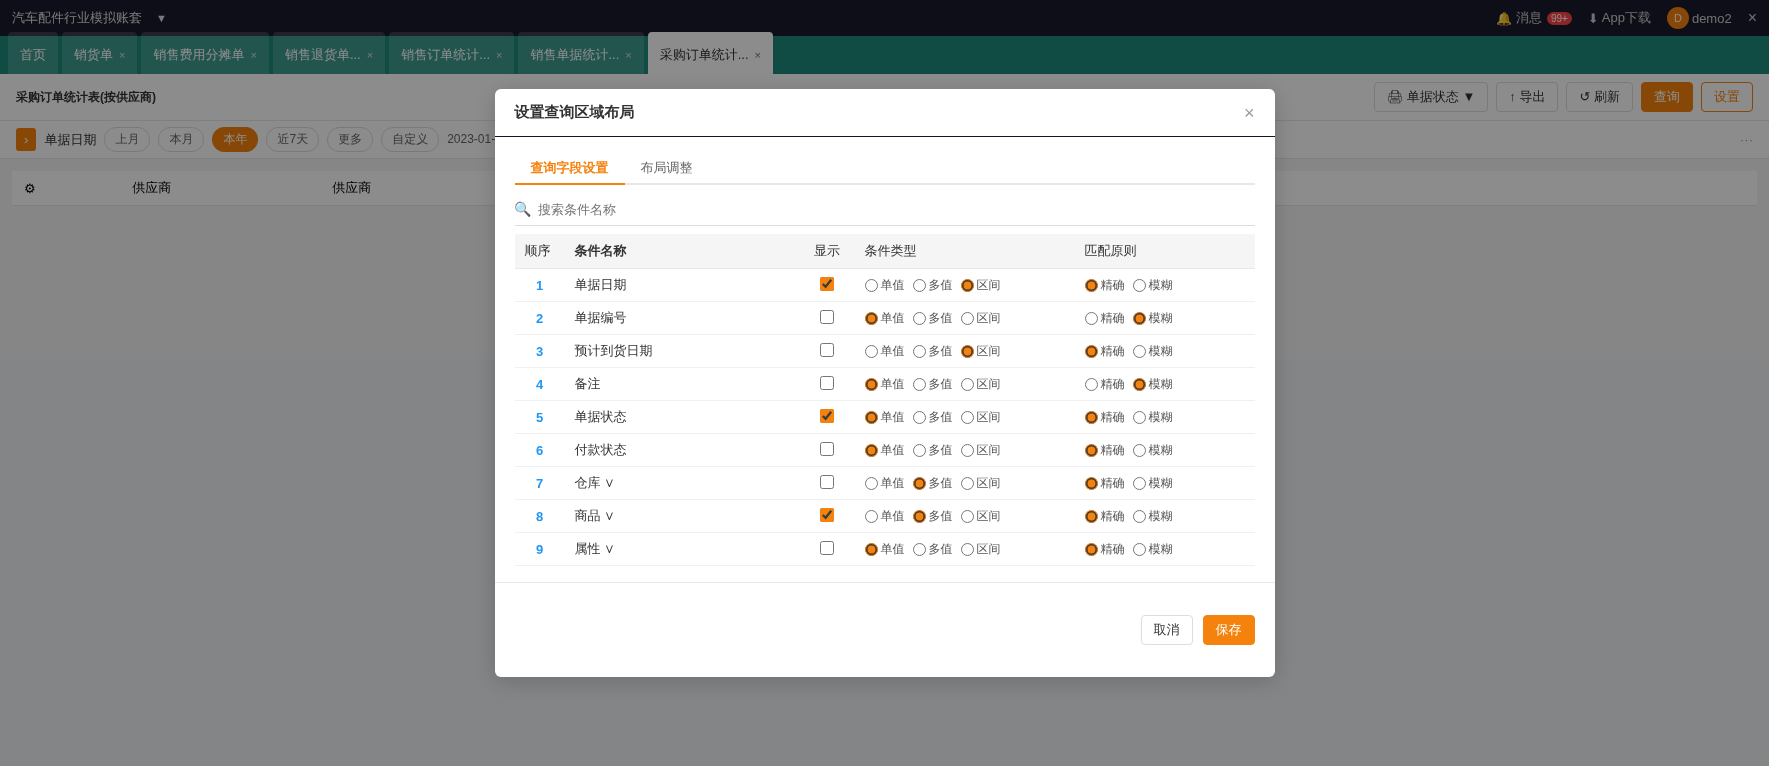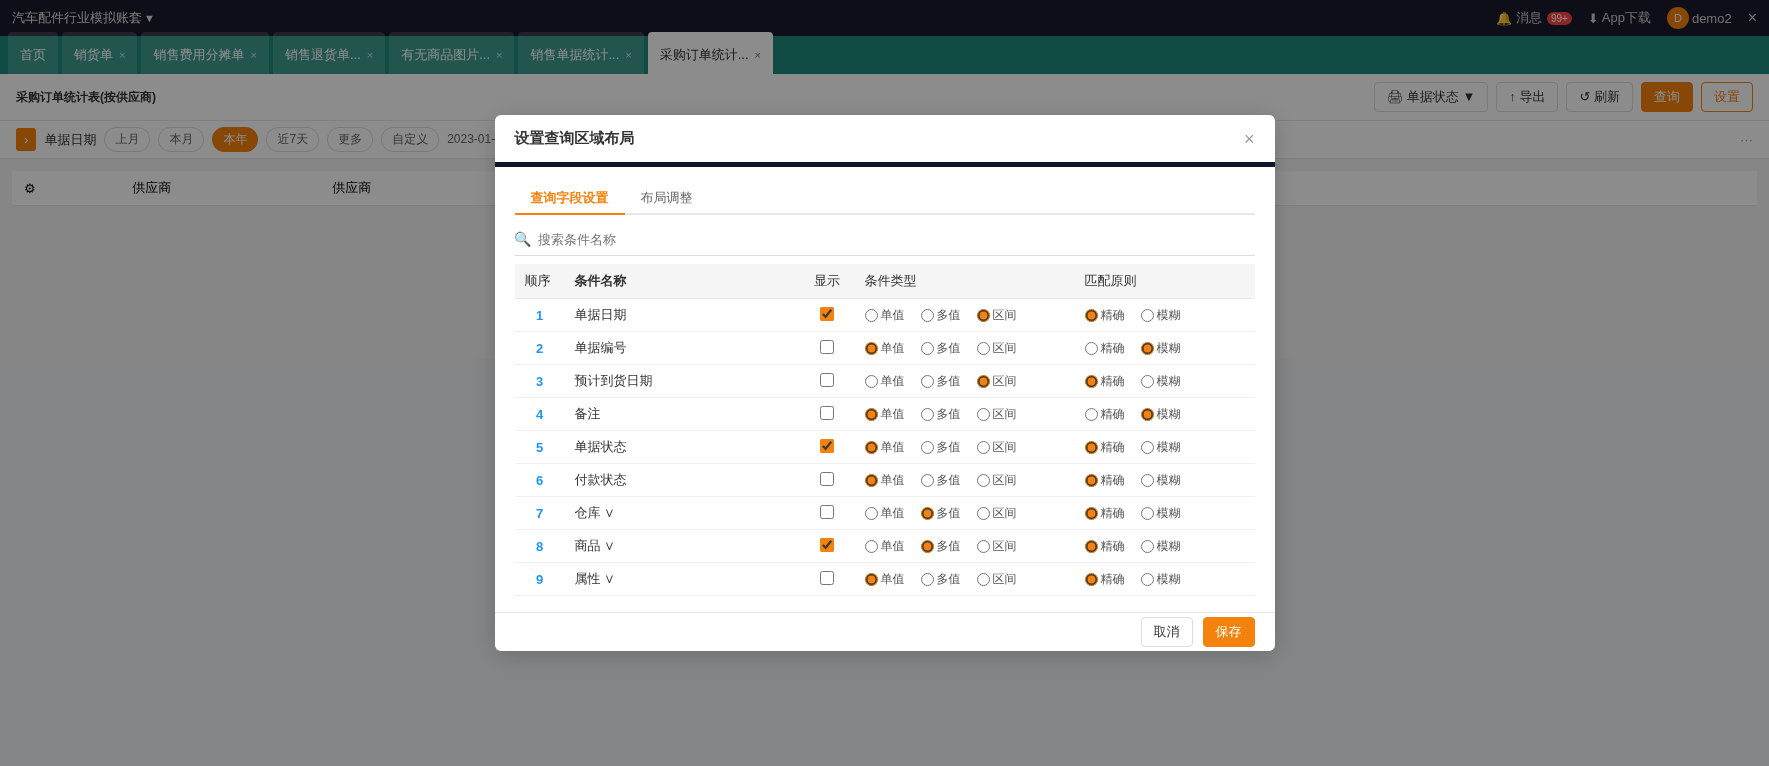--- a/index.html
+++ b/index.html
@@ -8,21 +8,21 @@
     
     .top-nav {
       background: #1a1a2e;
       height: 36px;
       display: flex;
       align-items: center;
       justify-content: space-between;
       padding: 0 12px;
       color: #ccc;
     }
-    .top-nav-left { font-size: 13px; color: #ddd; display: flex; align-items: center; gap: 2px; }
+    .top-nav-left { font-size: 13px; color: #ddd; display: flex; align-items: center; gap: 14px; }
     .top-nav-right { display: flex; align-items: center; gap: 16px; font-size: 13px; color: #ccc; }
     .nav-badge { background: #ff4444; color: #fff; border-radius: 8px; font-size: 10px; padding: 1px 4px; margin-left: 2px; }
 
     
     .tab-bar {
       background: #1e8a7a;
       height: 38px;
       display: flex;
       align-items: center;
       padding: 0 8px;
@@ -92,27 +92,27 @@
       max-height: 640px;
       display: flex;
       flex-direction: column;
       box-shadow: 0 4px 24px rgba(0,0,0,0.18);
     }
     .modal-header {
       display: flex;
       align-items: center;
       justify-content: space-between;
       padding: 14px 20px;
-      border-bottom: 5px solid #0f172a;
+      border-bottom: 1px solid #0f172a;
     }
     .modal-title { font-size: 15px; font-weight: bold; color: #333; }
     .modal-close { cursor: pointer; font-size: 18px; color: #999; line-height: 1; }
     .modal-body { flex: 1; overflow: hidden; padding: 16px 20px 0; display: flex; flex-direction: column; }
     .modal-footer {
-      padding: 4px 20px;
+      padding: 32px 20px;
       display: flex;
       justify-content: flex-end;
       gap: 10px;
       border-top: 1px solid #e8e8e8;
       margin-top: 8px;
     }
 
     
     .modal-tabs { display: flex; border-bottom: 2px solid #e8e8e8; margin-bottom: 16px; }
     .modal-tab { padding: 6px 16px; font-size: 13px; cursor: pointer; color: #666; border-bottom: 2px solid transparent; margin-bottom: -2px; }
@@ -137,21 +137,21 @@
     }
     .modal-table td {
       padding: 7px 10px;
       font-size: 13px;
       color: #333;
       border-bottom: 1px solid #f0f0f0;
       vertical-align: middle;
     }
 
     
-    .radio-group { display: flex; align-items: center; gap: 16px; }
+    .radio-group { display: flex; align-items: center; gap: 8px; }
     .radio-item { display: flex; align-items: center; gap: 3px; cursor: pointer; font-size: 12px; color: #555; }
     .radio-item input[type=radio] { accent-color: #f5820d; width: 13px; height: 13px; cursor: pointer; }
 
     
     .cb { accent-color: #f5820d; width: 14px; height: 14px; cursor: pointer; }
 
     .scrollbar-thumb::-webkit-scrollbar { width: 6px; }
     .scrollbar-thumb::-webkit-scrollbar-thumb { background: #ccc; border-radius: 3px; }
   </style>
 </head>
@@ -190,21 +190,21 @@
   </div>
   <div class="tab-item">
     <span>销售费用分摊单</span>
     <span class="tab-close">×</span>
   </div>
   <div class="tab-item">
     <span>销售退货单...</span>
     <span class="tab-close">×</span>
   </div>
   <div class="tab-item">
-    <span>有无商品图片...</span>
+    <span>销售订单统计...</span>
     <span class="tab-close">×</span>
   </div>
   <div class="tab-item">
     <span>销售单据统计...</span>
     <span class="tab-close">×</span>
   </div>
   <div class="tab-item active">
     <span>采购订单统计...</span>
     <span class="tab-close" style="color:#333;">×</span>
   </div>

